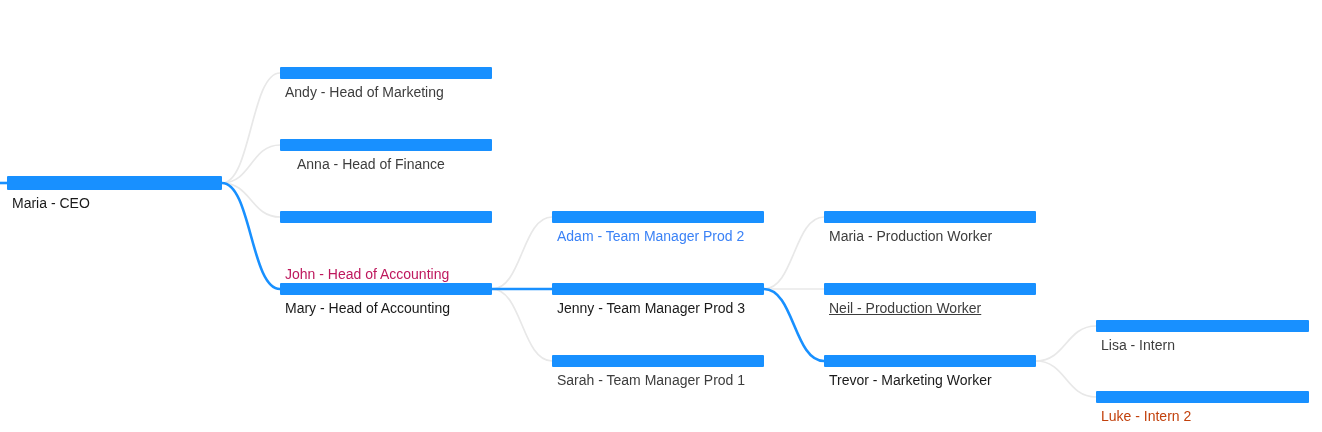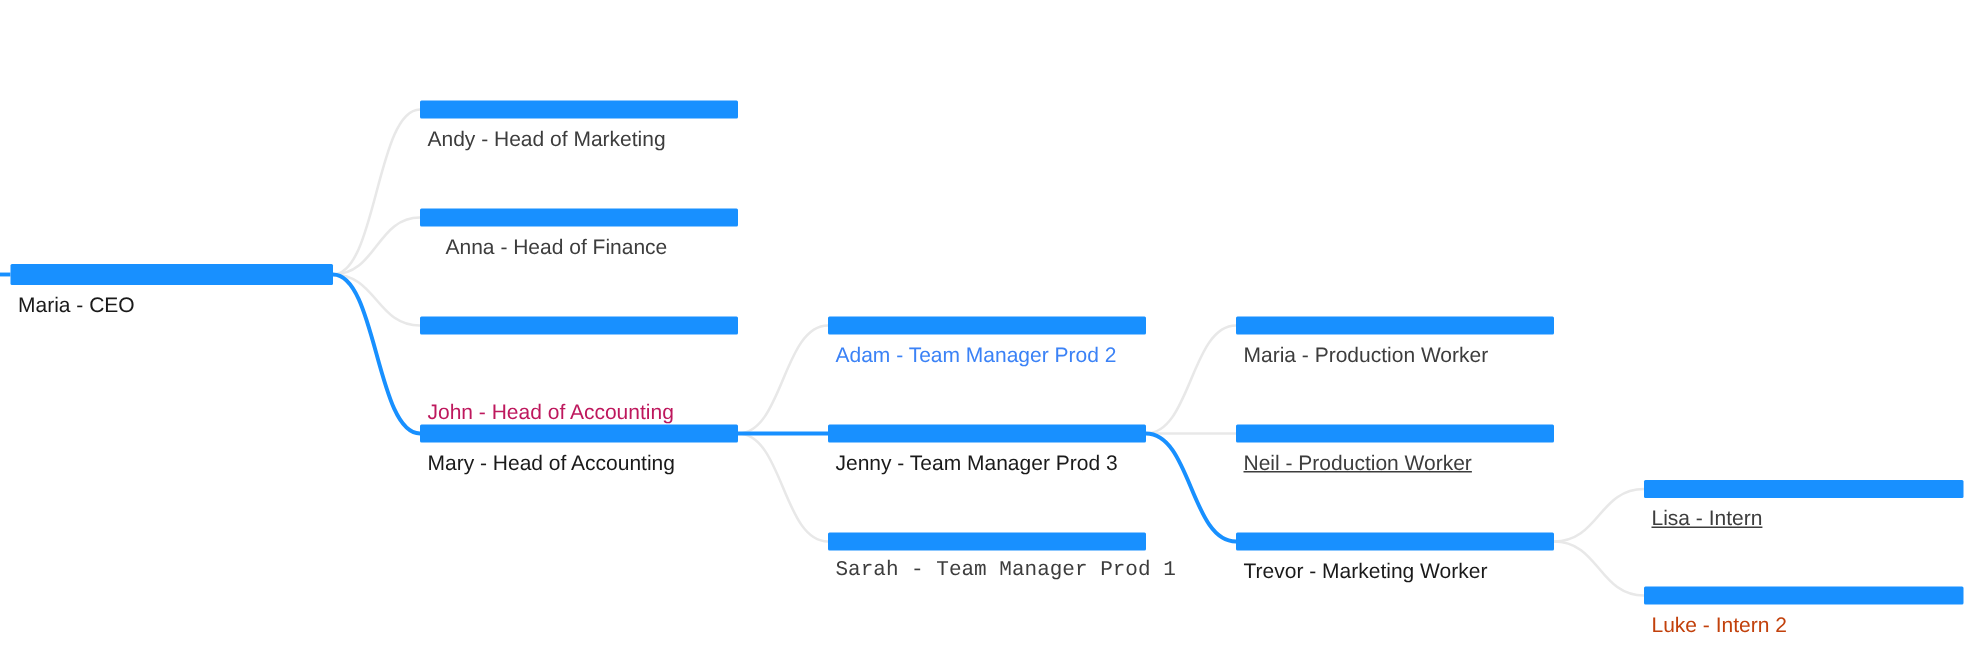--- a/index.html
+++ b/index.html
@@ -72,25 +72,25 @@
       <div class="node-label" style="left: 285px; top: 155px; color: rgb(61, 61, 61); margin-left: 12px;">Anna - Head of Finance</div>
       <div class="node-bar" style="left: 280px; top: 211px; width: 212px; height: 12px; background: rgb(24, 144, 255);"></div>
       <div class="node-label" style="left: 285px; top: 217px; color: #be185d; margin-top: 48px;">John - Head of Accounting</div>
       <div class="node-bar" style="left: 280px; top: 283px; width: 212px; height: 12px; background: rgb(24, 144, 255);"></div>
       <div class="node-label emphasis" style="left: 285px; top: 299px; color: rgb(26, 26, 26);">Mary - Head of Accounting</div>
       <div class="node-bar" style="left: 552px; top: 211px; width: 212px; height: 12px; background: rgb(24, 144, 255);"></div>
       <div class="node-label" style="left: 557px; top: 227px; color: #3b82f6;">Adam - Team Manager Prod 2</div>
       <div class="node-bar" style="left: 552px; top: 283px; width: 212px; height: 12px; background: rgb(24, 144, 255);"></div>
       <div class="node-label emphasis" style="left: 557px; top: 299px; color: rgb(26, 26, 26);">Jenny - Team Manager Prod 3</div>
       <div class="node-bar" style="left: 552px; top: 355px; width: 212px; height: 12px; background: rgb(24, 144, 255);"></div>
-      <div class="node-label" style="left: 557px; top: 371px; color: rgb(61, 61, 61); font-family: Liberation Mono, monospace;">Sarah - Team Manager Prod 1</div>
+      <div class="node-label" style="left: 557px; top: 371px; color: rgb(61, 61, 61);">Sarah - Team Manager Prod 1</div>
       <div class="node-bar" style="left: 824px; top: 211px; width: 212px; height: 12px; background: rgb(24, 144, 255);"></div>
       <div class="node-label" style="left: 829px; top: 227px; color: rgb(61, 61, 61);">Maria - Production Worker</div>
       <div class="node-bar" style="left: 824px; top: 283px; width: 212px; height: 12px; background: rgb(24, 144, 255);"></div>
       <div class="node-label" style="left: 829px; top: 299px; color: rgb(61, 61, 61); text-decoration: underline;">Neil - Production Worker</div>
       <div class="node-bar" style="left: 824px; top: 355px; width: 212px; height: 12px; background: rgb(24, 144, 255);"></div>
       <div class="node-label emphasis" style="left: 829px; top: 371px; color: rgb(26, 26, 26);">Trevor - Marketing Worker</div>
       <div class="node-bar" style="left: 1096px; top: 320px; width: 213px; height: 12px; background: rgb(24, 144, 255);"></div>
-      <div class="node-label" style="left: 1101px; top: 336px; color: rgb(61, 61, 61); text-decoration: underline;">Lisa - Intern</div>
+      <div class="node-label" style="left: 1101px; top: 336px; color: rgb(61, 61, 61);">Lisa - Intern</div>
       <div class="node-bar" style="left: 1096px; top: 391px; width: 213px; height: 12px; background: rgb(24, 144, 255);"></div>
       <div class="node-label" style="left: 1101px; top: 407px; color: #c2410c;">Luke - Intern 2</div>
     </div>
 </div>
 
 </body></html>

